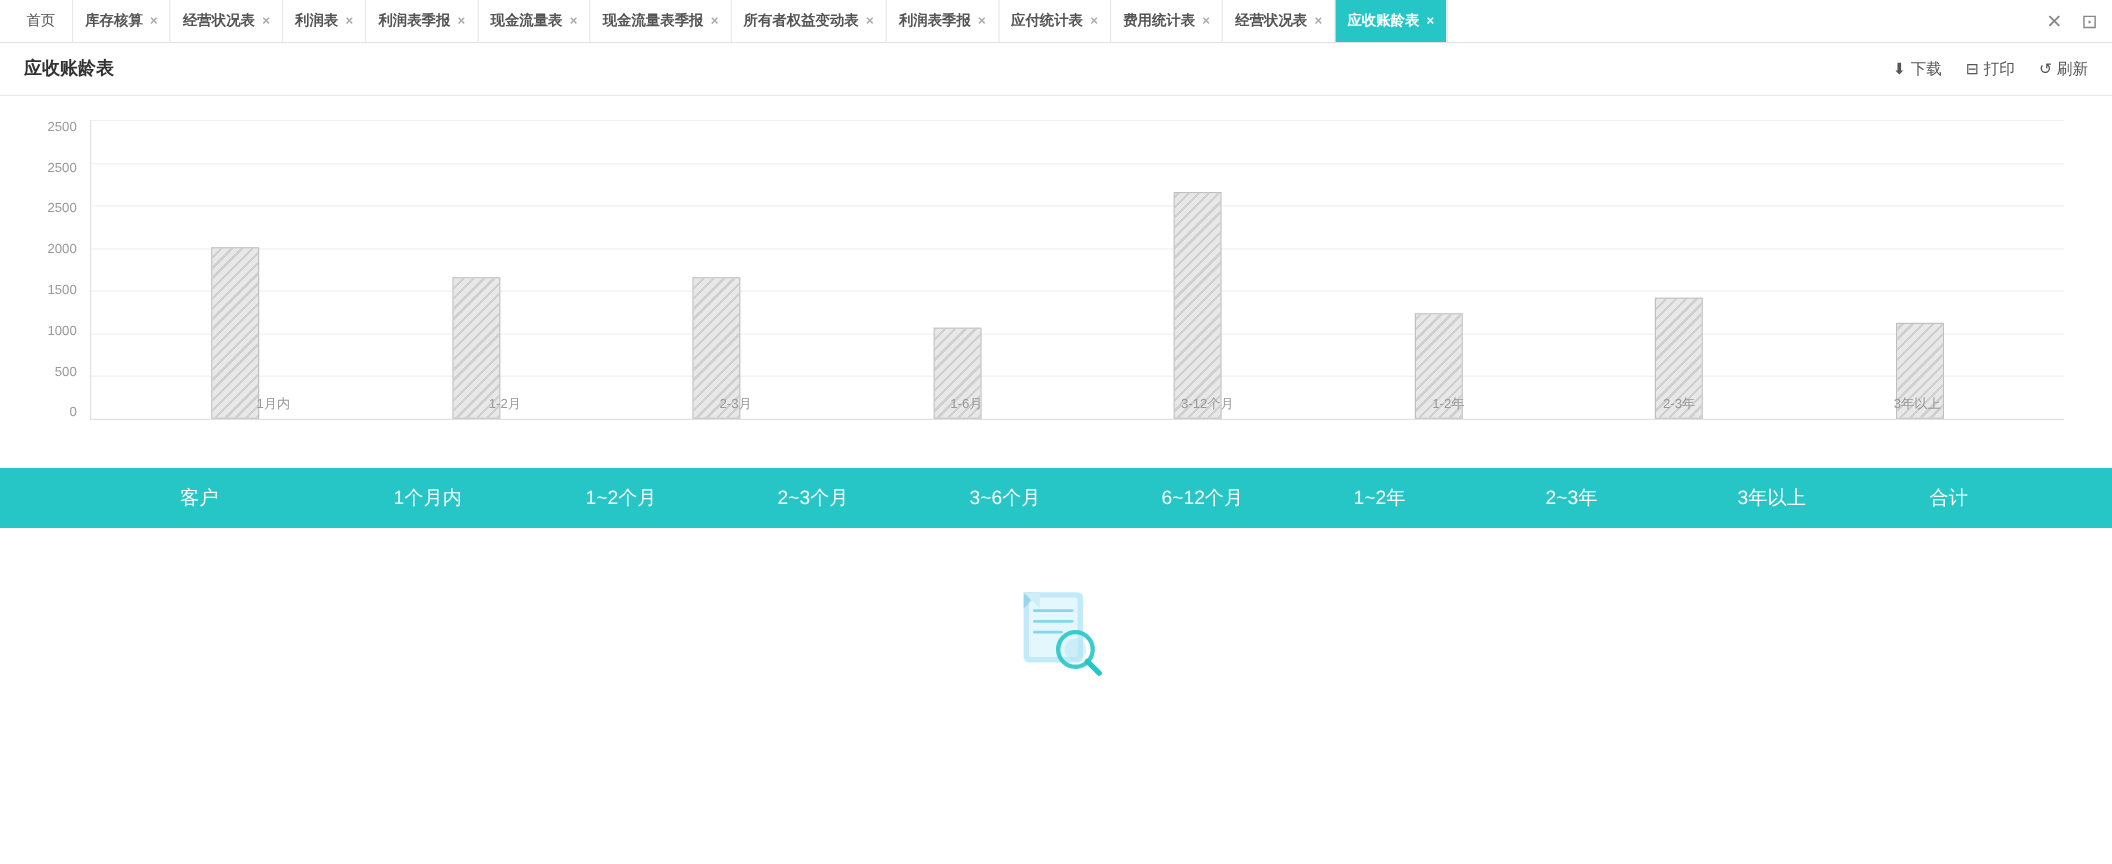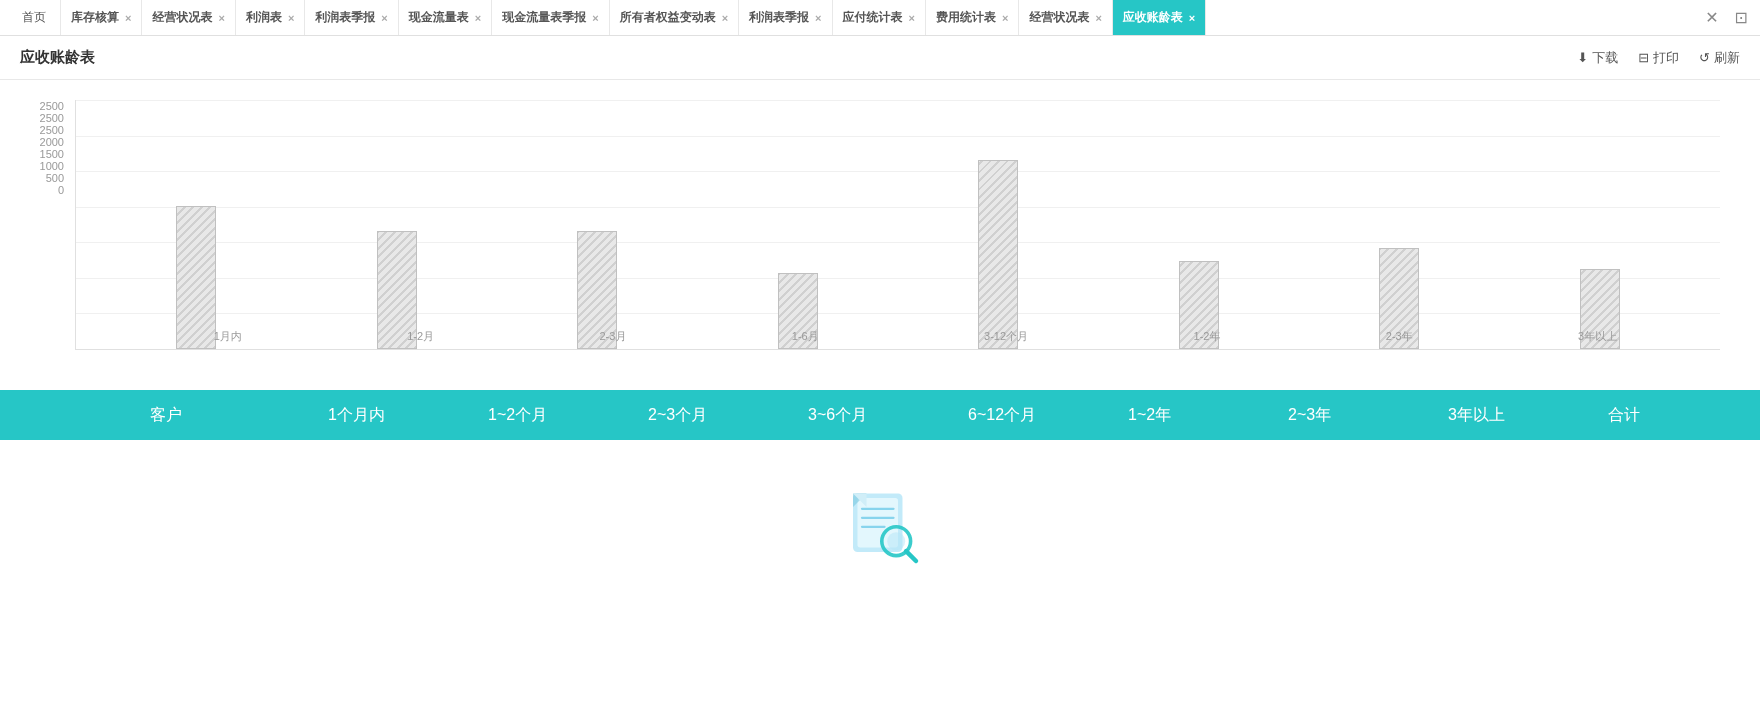--- a/index.html
+++ b/index.html
@@ -117,20 +117,21 @@
 
     
     .y-axis {
       position: absolute;
       left: 0;
       top: 0;
       bottom: 30px;
       width: 40px;
       display: flex;
       flex-direction: column;
+      justify-content: space-between;
       align-items: flex-end;
       padding-right: 6px;
     }
     .y-label {
       font-size: 11px;
       color: #999;
     }
 
     
     .chart-plot {

